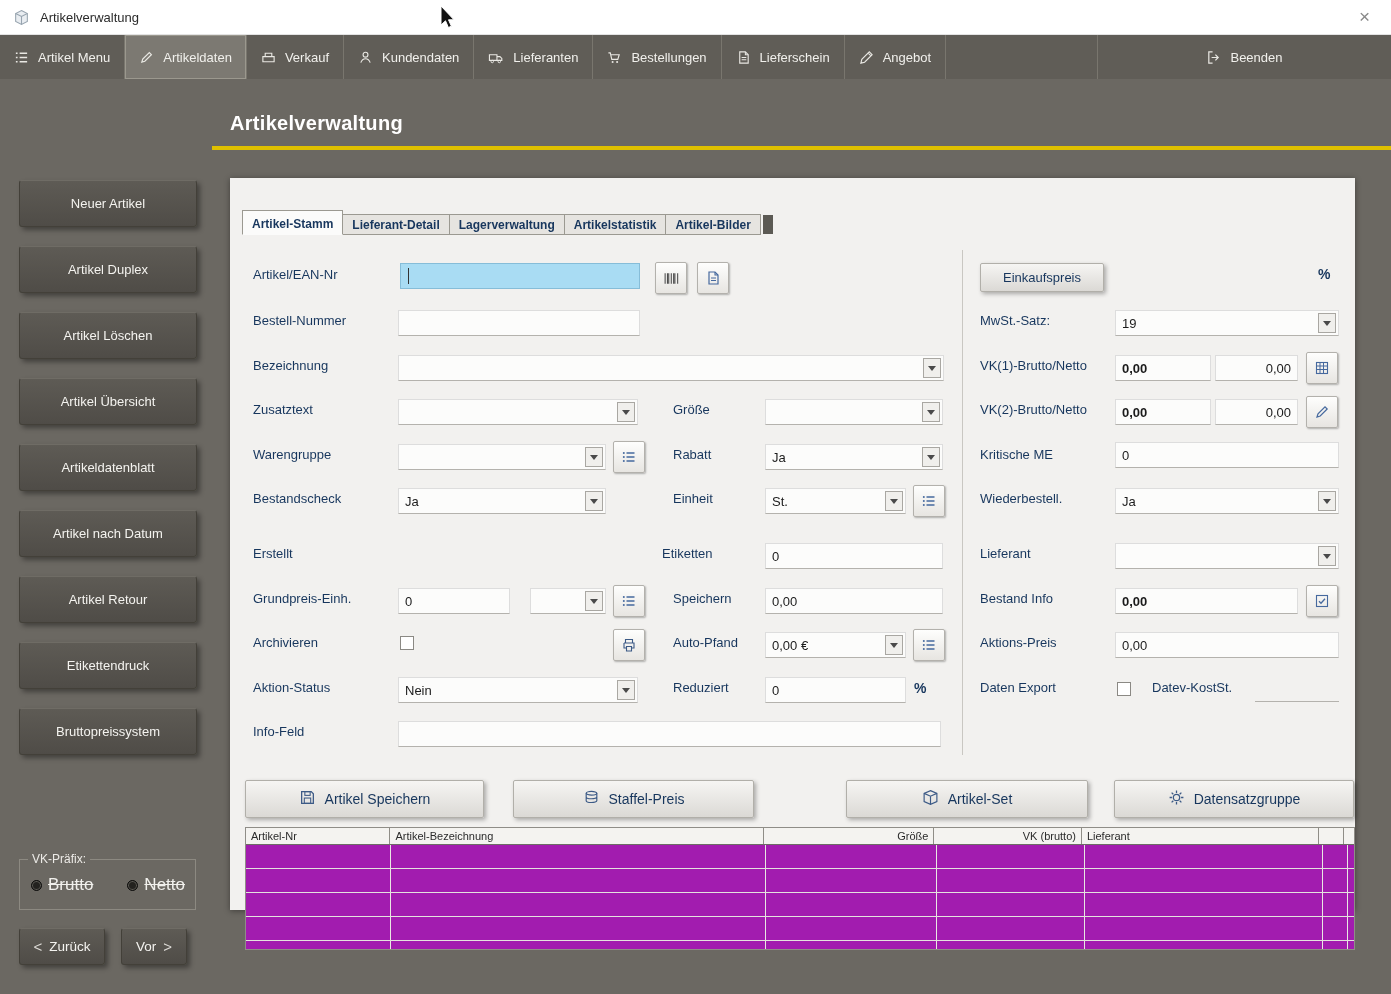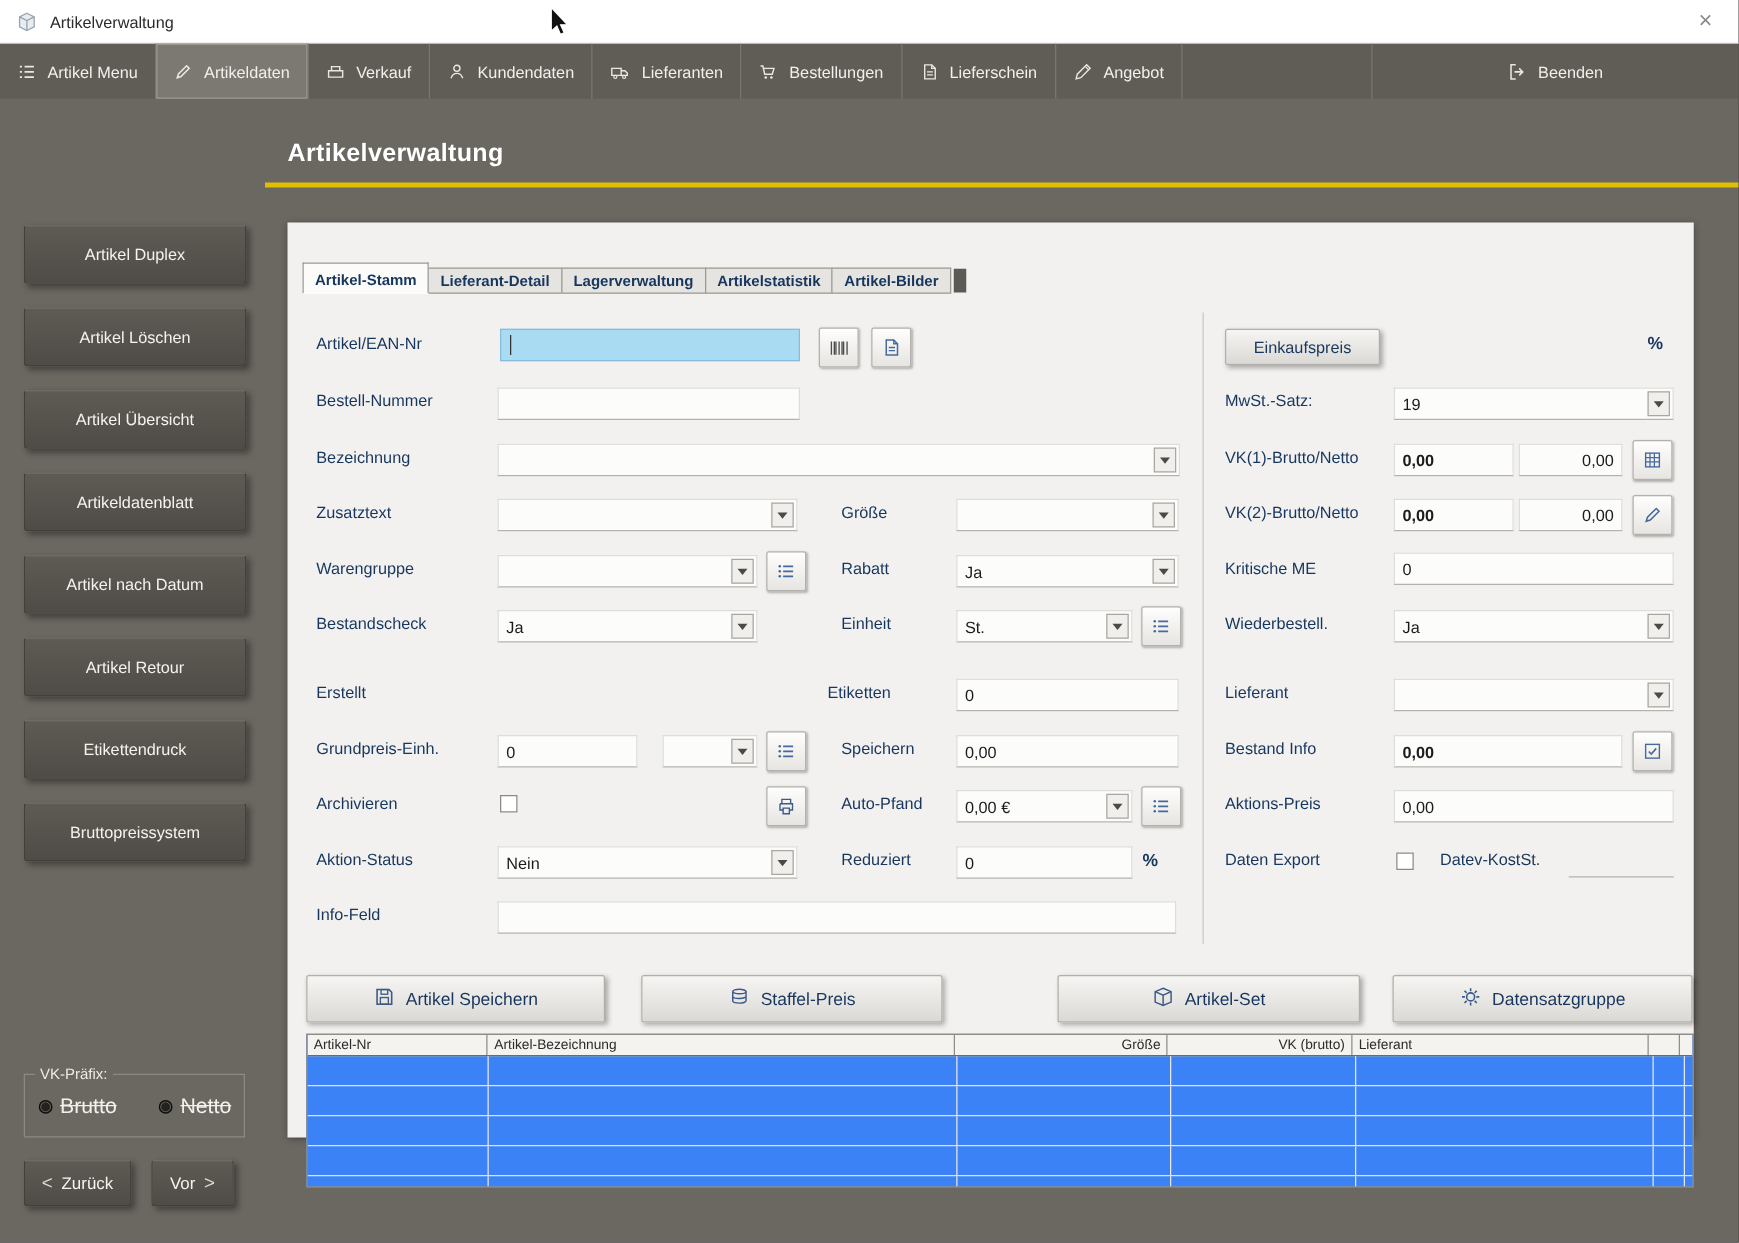--- a/index.html
+++ b/index.html
@@ -59,21 +59,21 @@
   .combo .arrow i { width:0; height:0; border-left:4px solid transparent; border-right:4px solid transparent; border-top:5px solid #4a4a4a; }
   .ibtn { position:absolute; width:32px; height:32px; background:linear-gradient(#fefefd,#e7e5e1); border:1px solid #b3b1ac; border-radius:2px; box-shadow:1px 1px 2px rgba(0,0,0,0.28); display:flex; align-items:center; justify-content:center; cursor:pointer; }
   .cbox { position:absolute; width:14px; height:14px; background:#fff; border:1px solid #8b8984; }
   .pct { position:absolute; color:#17365d; font-weight:bold; font-size:14px; }
   .vdiv { position:absolute; left:732px; top:72px; width:1px; height:505px; background:#c9c7c2; }
   .ufield { position:absolute; height:24px; border-bottom:1px solid #b4b2ad; }
 
   .act-btn { position:absolute; height:38px; background:linear-gradient(#f6f5f3,#dbd9d5); border:1px solid #b1afa9; border-radius:2px; box-shadow:2px 2px 4px rgba(0,0,0,0.3); color:#17365d; font-family:inherit; font-size:14px; display:flex; align-items:center; justify-content:center; gap:9px; cursor:pointer; }
   .act-btn.small { height:29px; font-size:13px; }
 
-  .grid { position:absolute; left:15px; top:649px; width:1110px; height:123px; background:#3b82f6; border:1px solid #8f8d87; overflow:hidden; }
+  .grid { position:absolute; left:15px; top:649px; width:1110px; height:123px; background:#a21caf; border:1px solid #8f8d87; overflow:hidden; }
   .grid-head { display:flex; height:17px; background:#f4f3f0; border-bottom:1px solid #6d6b66; font-size:11px; color:#2b2b2b; }
   .grid-head .gc { border-right:1px solid #8f8d87; padding:0 5px; line-height:16px; overflow:hidden; white-space:nowrap; }
   .grid-row { display:flex; height:24px; border-bottom:1px solid #e4e2de; }
   .grid-row .gc { border-right:1px solid #e9e7e3; }
   .gc.c1{width:145px;} .gc.c2{width:375px;} .gc.c3{width:171px; text-align:right;} .gc.c4{width:148px; text-align:right;} .gc.c5{width:238px;} .gc.c6{width:25px;} .gc.c7{flex:1; border-right:none;}
 
   .cursor { position:absolute; left:440px; top:5px; z-index:50; }
 </style>
 </head>
 <body>
@@ -171,20 +171,21 @@
           </svg>
         </span>
       <span>Beenden</span>
     </div>
   </div>
 
   <h1 class="page-title">Artikelverwaltung</h1>
   <div class="yellow-line"></div>
 
   <div class="sidebar">
+    <button class="side-btn">Neuer Artikel</button>
     <button class="side-btn">Artikel Duplex</button>
     <button class="side-btn">Artikel Löschen</button>
     <button class="side-btn">Artikel Übersicht</button>
     <button class="side-btn">Artikeldatenblatt</button>
     <button class="side-btn">Artikel nach Datum</button>
     <button class="side-btn">Artikel Retour</button>
     <button class="side-btn">Etikettendruck</button>
     <button class="side-btn">Bruttopreissystem</button>
   </div>
 

